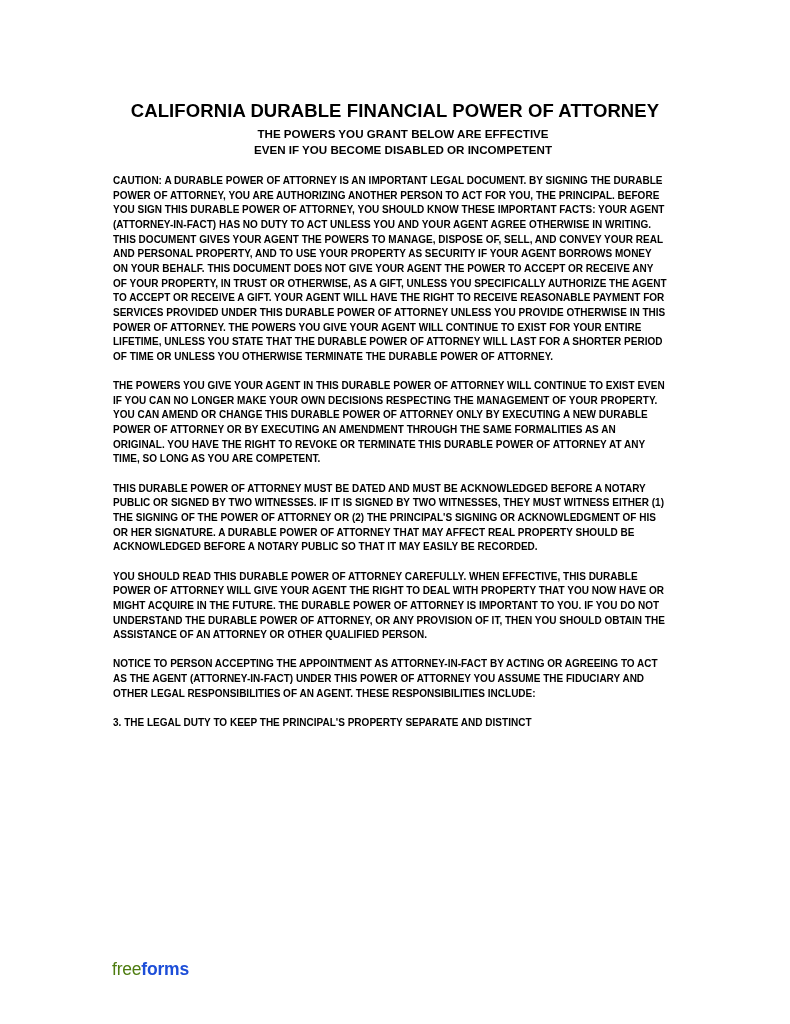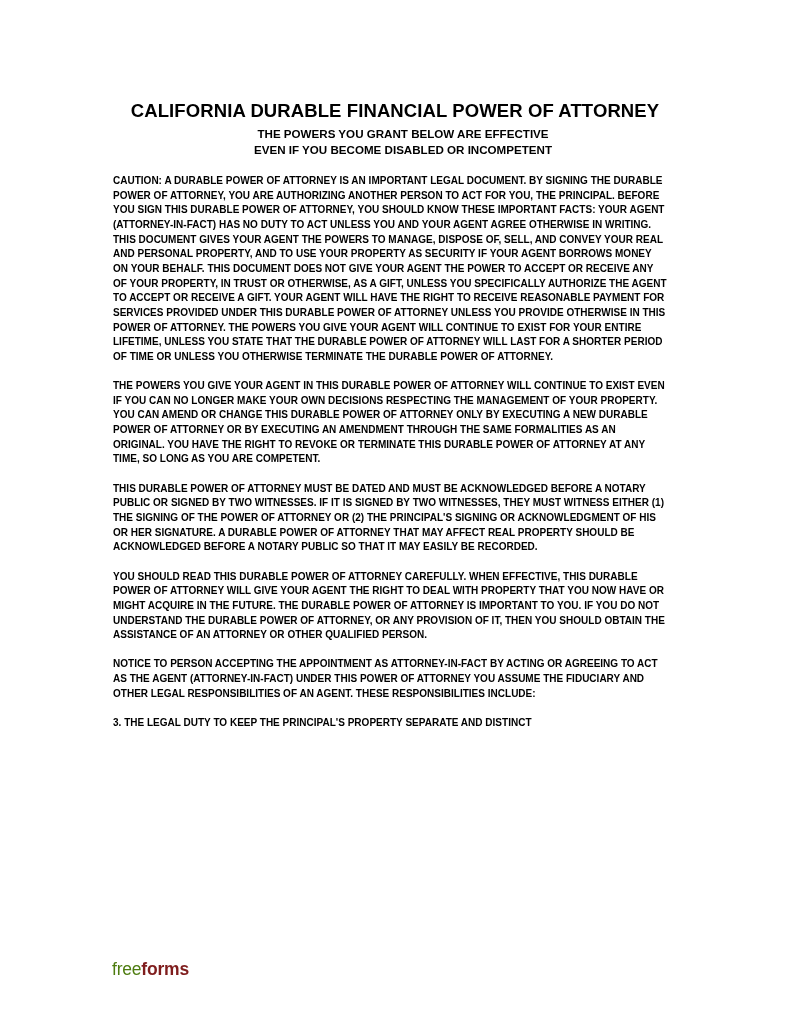--- a/index.html
+++ b/index.html
@@ -68,21 +68,21 @@
     font-weight: bold;
     letter-spacing: -0.2px;
     line-height: 1;
     white-space: nowrap;
   }
   .logo .free {
     color: #4d7c0f;
     font-weight: normal;
   }
   .logo .forms {
-    color: #7f1d1d;
+    color: #1d4ed8;
     font-weight: bold;
   }
 </style>
 </head>
 <body>
 
 <div class="page">
 
   <h1 class="doc-title">CALIFORNIA DURABLE FINANCIAL POWER OF ATTORNEY</h1>
 

